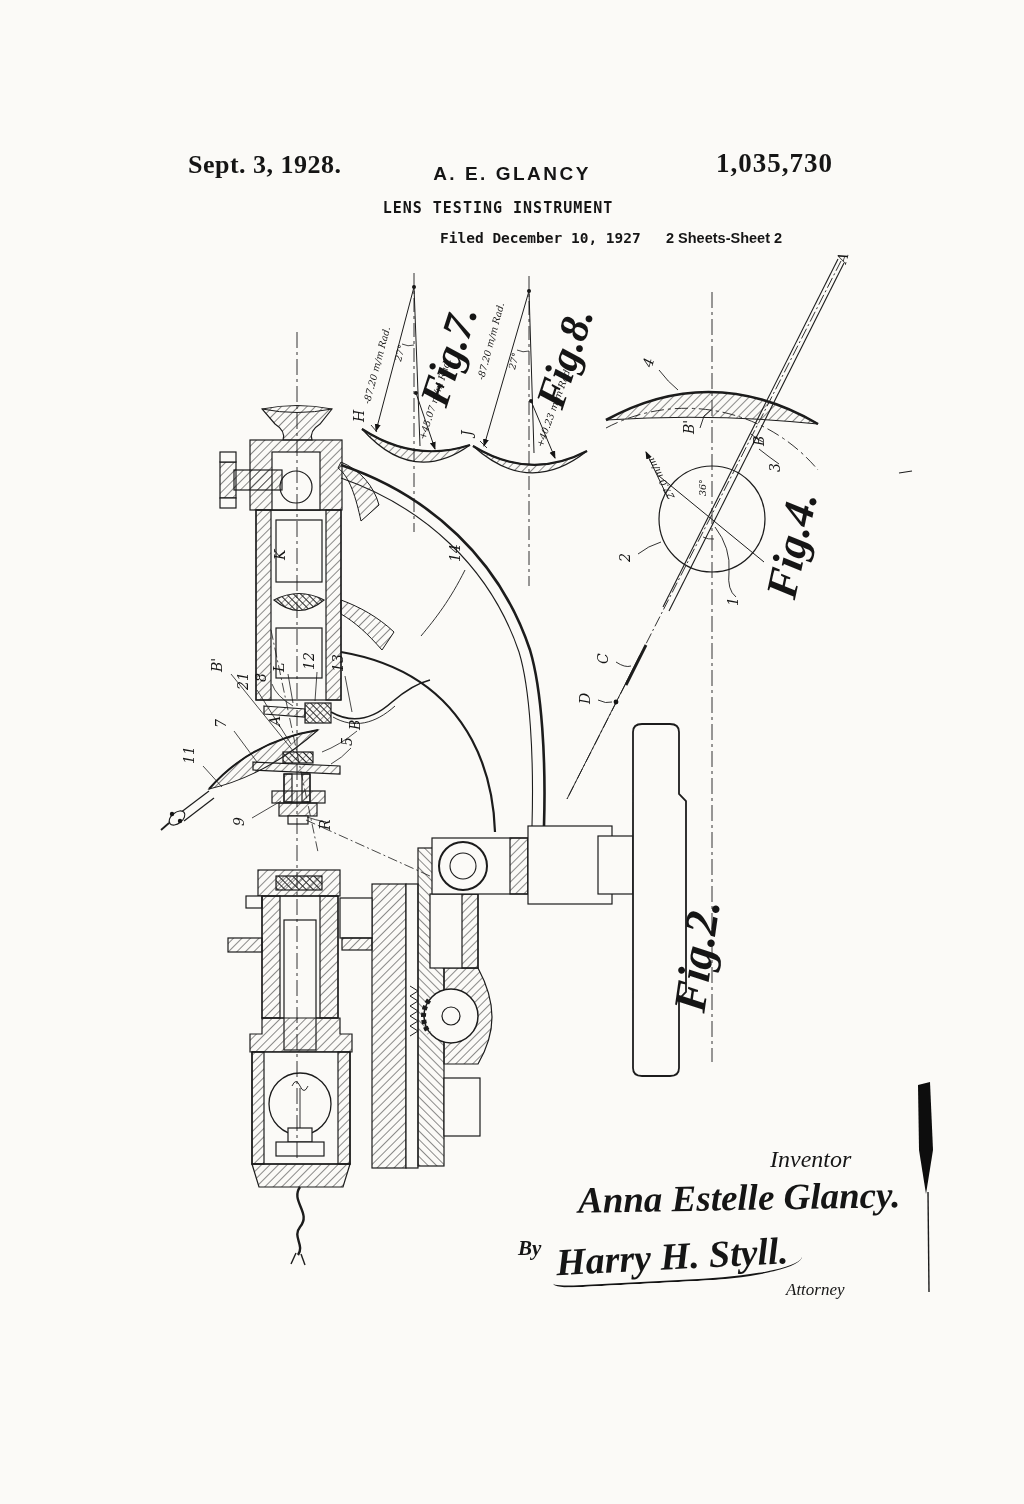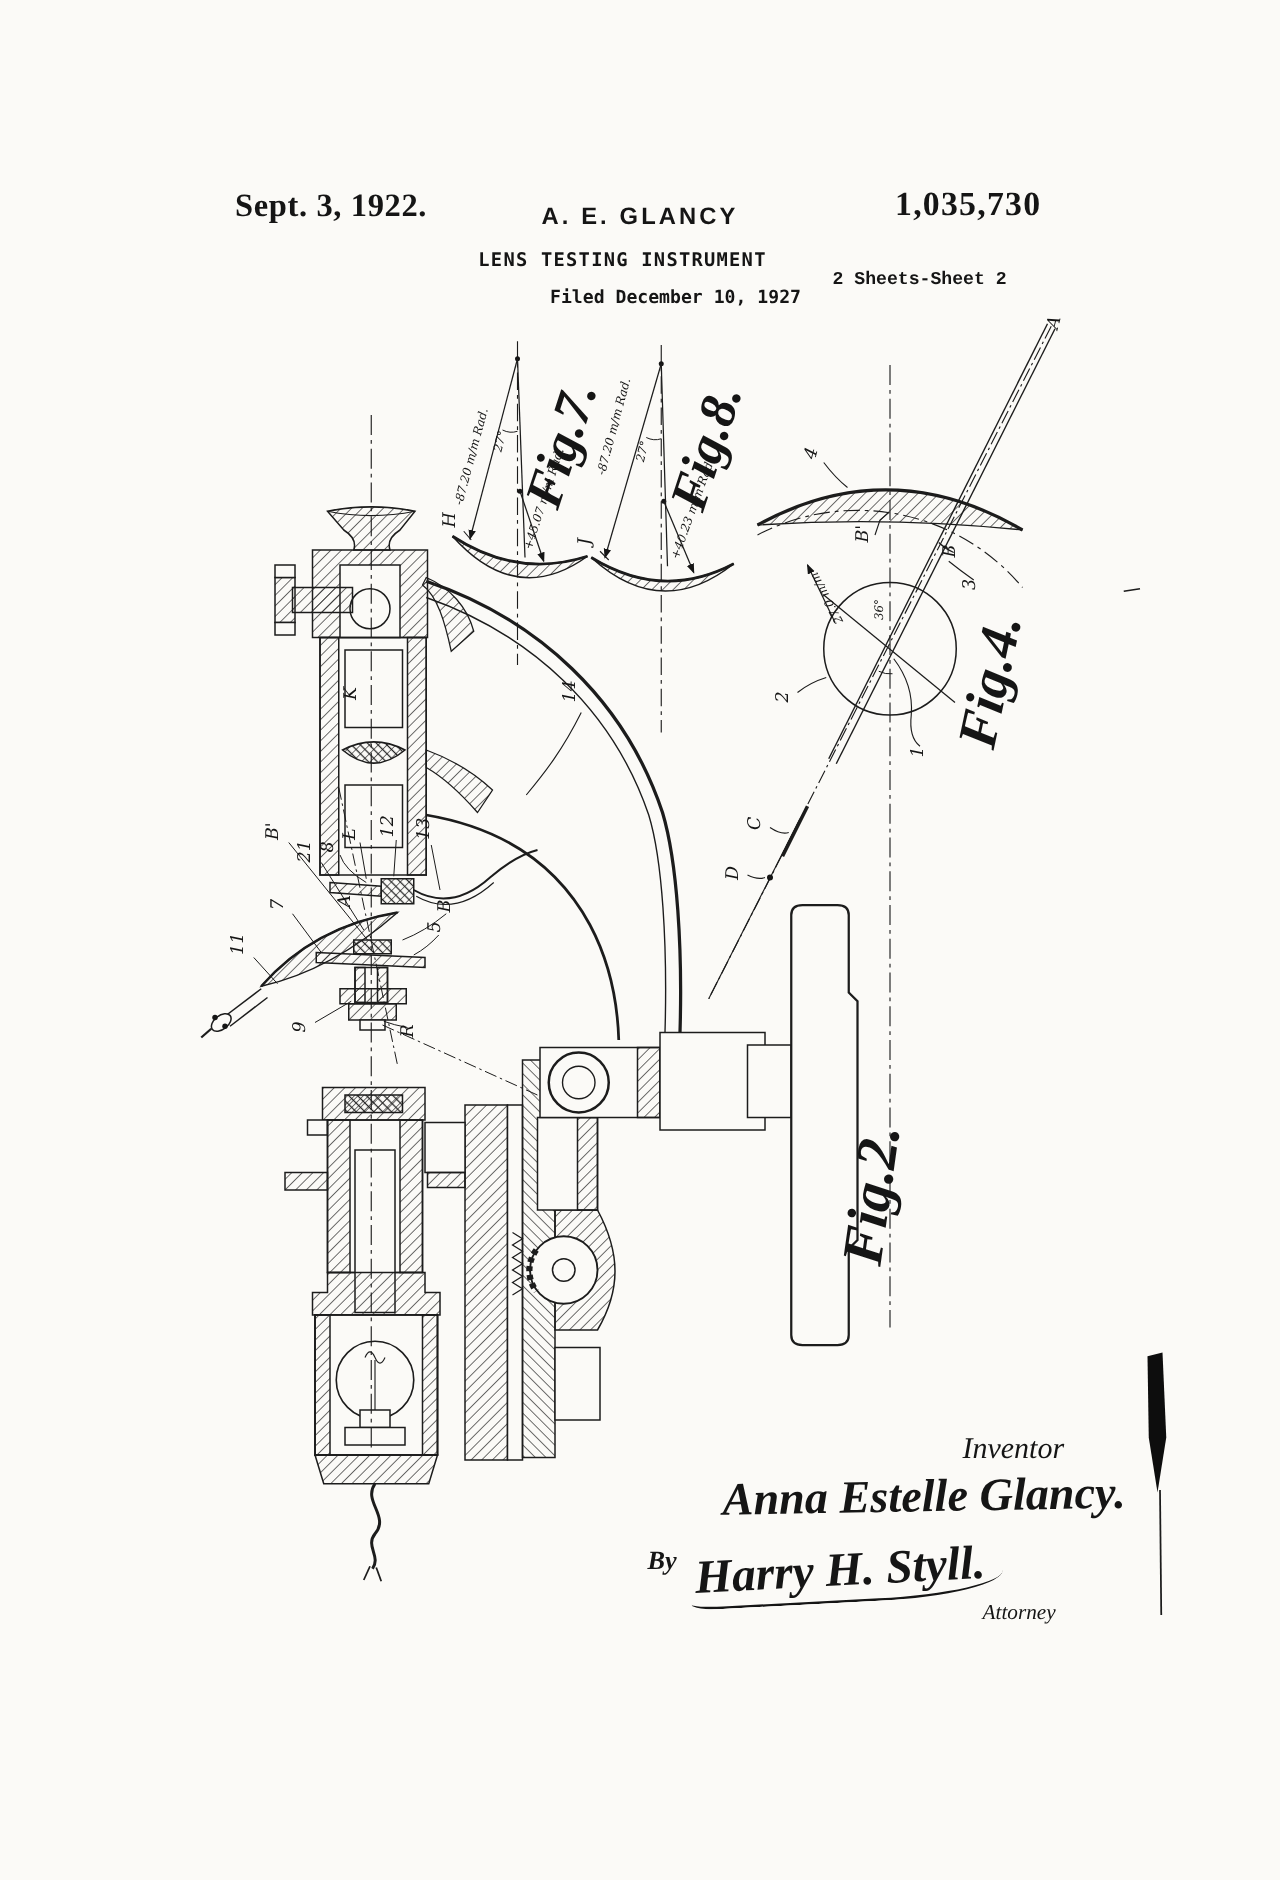--- a/index.html
+++ b/index.html
@@ -6,38 +6,38 @@
   body{width:1024px;height:1504px;background:#fbfaf7;position:relative;overflow:hidden;
        font-family:"Liberation Serif","DejaVu Serif",serif;color:#151515;}
   .abs{position:absolute;white-space:nowrap;}
   .date{left:188px;top:150px;font-size:26px;font-weight:bold;letter-spacing:.5px;}
   .pname{left:0;top:163px;width:1024px;text-align:center;font-family:"Liberation Sans",sans-serif;
          font-weight:bold;font-size:19px;letter-spacing:2.5px;}
   .pnum{left:716px;top:148px;font-size:27px;font-weight:bold;letter-spacing:1px;}
   .ptitle{left:0;top:199px;width:996px;text-align:center;font-family:"DejaVu Sans Mono",monospace;
           font-size:15px;font-weight:bold;letter-spacing:1px;}
   .filed{left:440px;top:230px;font-family:"DejaVu Sans Mono",monospace;font-size:14.5px;font-weight:bold;}
-  .sheet{left:666px;top:216px;font-family:Liberation Mono, monospace;font-size:14.5px;font-weight:bold;}
+  .sheet{left:666px;top:230px;font-family:Liberation Sans, sans-serif;font-size:14.5px;font-weight:bold;}
   .script{font-style:italic;font-family:"Liberation Serif",serif;}
   .sig-inventor{left:742px;top:1146px;font-size:24px;margin-left:28px;}
   .sig-name{left:578px;top:1176px;font-size:37px;font-weight:bold;transform:rotate(-1deg);}
   .sig-by{left:518px;top:1236px;font-size:21px;font-weight:bold;}
   .sig-att{left:552px;top:1234px;font-size:38px;font-weight:bold;transform:rotate(-3deg);
            border-bottom:2px solid #151515;padding:0 14px 2px 4px;border-radius:0 0 40% 10%;}
   .sig-attlbl{left:786px;top:1280px;font-size:17px;}
   svg{position:absolute;left:0;top:0;}
   svg text{fill:#151515;}
   .plbl{font-family:"DejaVu Serif",serif;font-style:italic;font-size:14px;}
   .rlbl{font-family:"DejaVu Serif",serif;font-style:italic;font-size:9.5px;}
   .figt{font-family:"Liberation Serif",serif;font-style:italic;font-weight:bold;}
 </style>
 </head>
 <body>
 
-<div class="abs date">Sept. 3, 1922.</div>
+<div class="abs date">Sept. 3, 1928.</div>
 <div class="abs pname">A. E. GLANCY</div>
 <div class="abs pnum">1,035,730</div>
 <div class="abs ptitle">LENS TESTING INSTRUMENT</div>
 <div class="abs filed">Filed December 10, 1927</div>
 <div class="abs sheet">2 Sheets-Sheet 2</div>
 
 <svg width="1024" height="1504" viewBox="0 0 1024 1504">
 <defs>
   <pattern id="h1" width="6" height="6" patternUnits="userSpaceOnUse" patternTransform="rotate(45)">
     <line x1="0" y1="0" x2="0" y2="6" stroke="#2b2b2b" stroke-width="1.1"></line>

